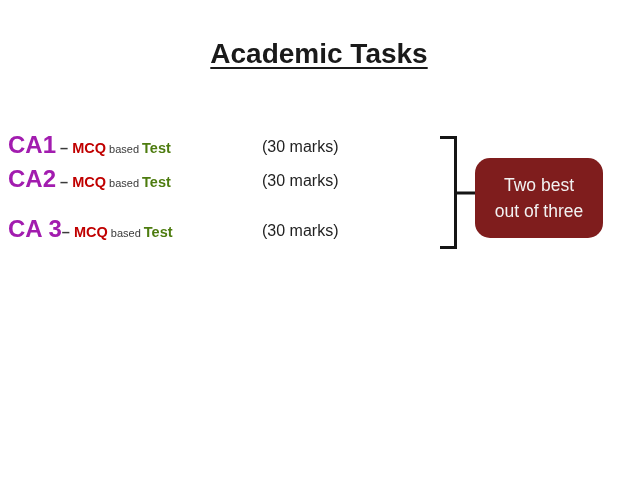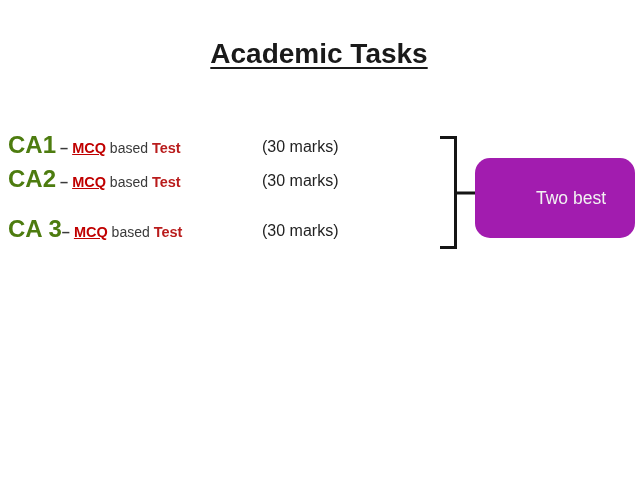--- a/index.html
+++ b/index.html
@@ -38,42 +38,41 @@
     height: 30px;
     line-height: 30px;
     white-space: nowrap;
   }
   .task-row.row-1 { top: 130px; }
   .task-row.row-2 { top: 164px; }
   .task-row.row-3 { top: 214px; }
   .task-label {
     font-size: 24px;
     font-weight: bold;
-    color: #4d7c0f;
+    color: #a21caf;
   }
   .task-sep {
     font-size: 14.5px;
     font-weight: bold;
     color: #3a3a3a;
   }
   .task-mcq {
     font-size: 14.5px;
     font-weight: bold;
     color: #C00000;
-    text-decoration: underline;
   }
   .task-mid {
-    font-size: 14px;
+    font-size: 11px;
     font-weight: normal;
     color: #3a3a3a;
   }
   .task-test {
     font-size: 14.5px;
     font-weight: bold;
-    color: #b91c1c;
+    color: #4d7c0f;
   }
   .task-marks {
     position: absolute;
     left: 254px;
     top: 2px;
     font-size: 16px;
     font-weight: normal;
     line-height: 30px;
     color: #1f1f1f;
   }
@@ -83,28 +82,27 @@
     top: 134px;
     width: 42px;
     height: 118px;
   }
   .callout-box {
     position: absolute;
     left: 475px;
     top: 158px;
     width: 128px;
     height: 80px;
-    background: #a21caf;
+    background: #7f1d1d;
     border-radius: 15px;
     display: flex;
     flex-direction: column;
     align-items: center;
     justify-content: center;
     text-align: center;
-    padding-left: 32px;
   }
   .callout-line {
     color: #f2f2f2;
     font-size: 17.5px;
     line-height: 26px;
     white-space: nowrap;
   }
 </style>
 </head>
 <body>
@@ -129,15 +127,16 @@
     <span class="task-label">CA 3</span><span class="task-sep">– </span><span class="task-mcq">MCQ</span><span class="task-mid"> based </span><span class="task-test">Test</span>
     <span class="task-marks">(30 marks)</span>
   </div>
 
   <svg class="bracket-svg" viewBox="0 0 42 118" xmlns="http://www.w3.org/2000/svg">
     <path d="M2 3.5 H17.5 V113.5 H2 M17.5 59 H42" fill="none" stroke="#151515" stroke-width="3"></path>
   </svg>
 
   <div class="callout-box">
     <span class="callout-line">Two best</span>
+    <span class="callout-line">out of three</span>
   </div>
 
 </div>
 
 </body></html>

